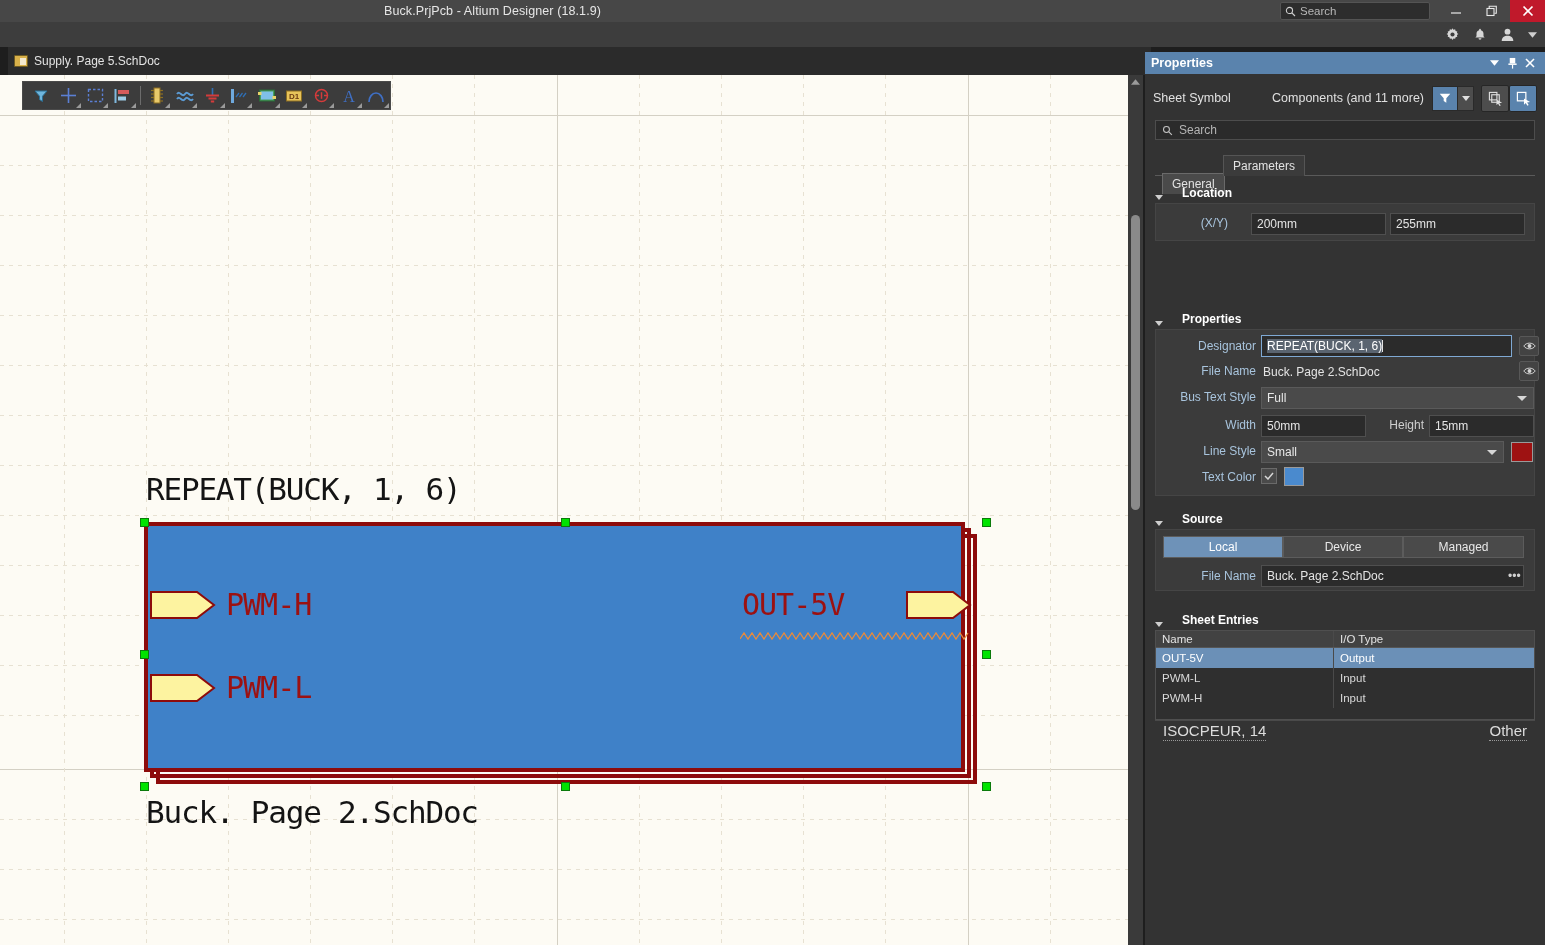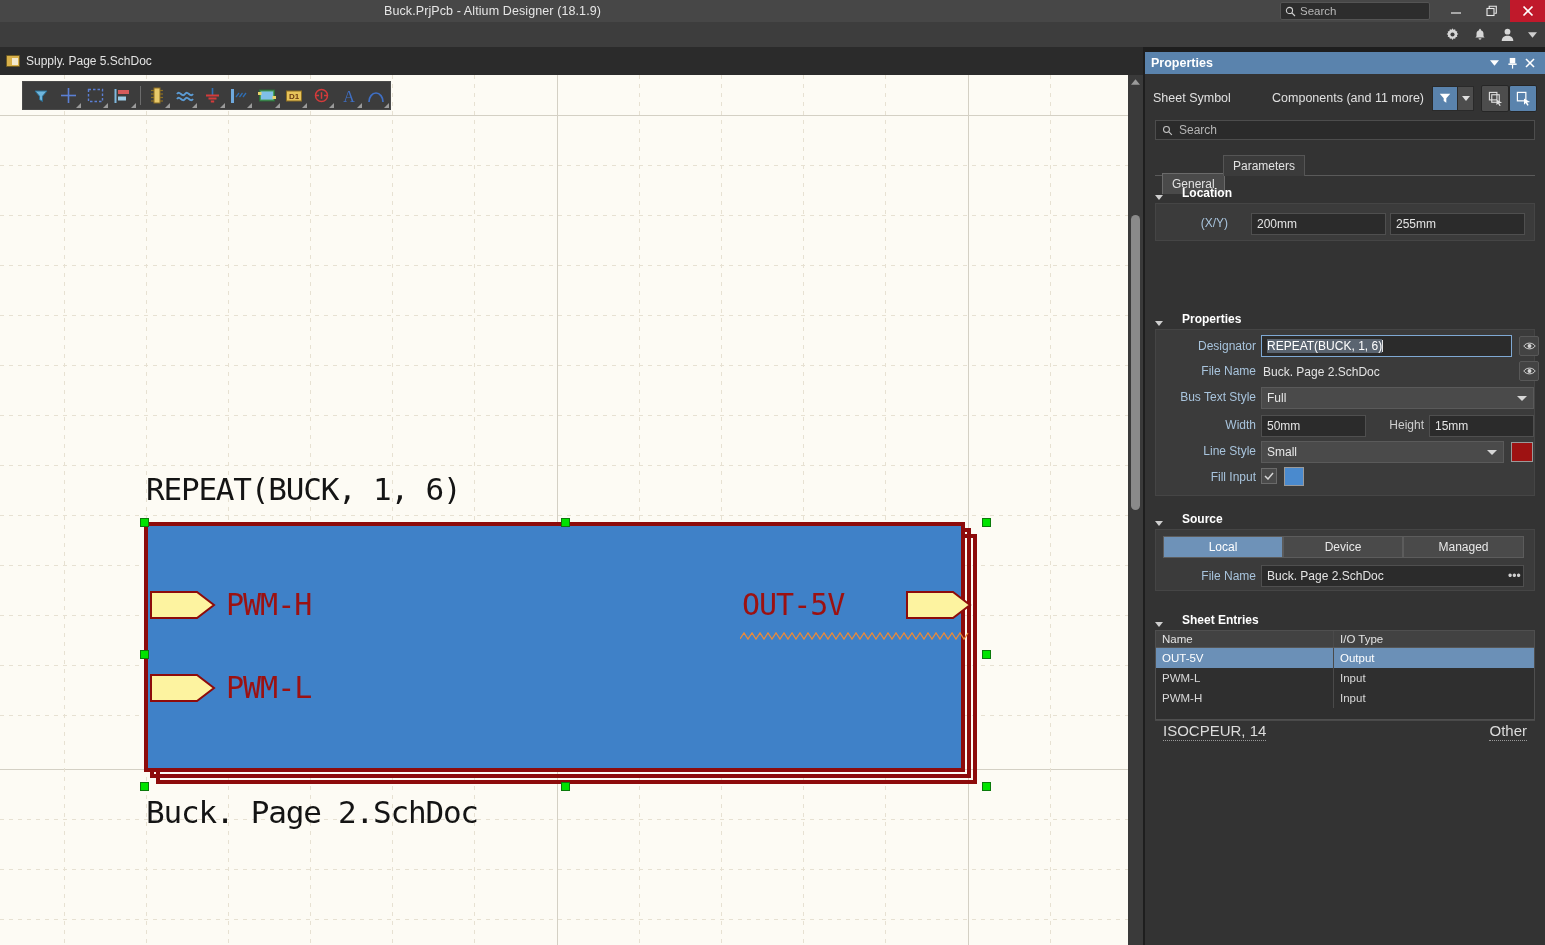--- a/index.html
+++ b/index.html
@@ -44,21 +44,21 @@
     position: absolute; left: 0; top: 22px; width: 1545px; height: 25px;
     background: #3d3d3d;
   }
   .util-icons {
     position: absolute; right: 8px; top: 0; height: 25px;
     display: flex; align-items: center; gap: 13px;
   }
 
   
   .tabbar {
-    position: absolute; left: 0; top: 47px; width: 1143px; height: 28px;
+    position: absolute; left: 8px; top: 47px; width: 1143px; height: 28px;
     background: #2b2b2b;
   }
   .doctab {
     position: absolute; left: 0; top: 0; height: 28px;
     display: flex; align-items: center; gap: 6px; padding: 0 12px 0 6px;
     background: #2b2b2b;
   }
   .doctab .lbl { color: #e3e3e3; font-size: 12px; }
   .tab-icon {
     width: 14px; height: 12px; background: #d9b14a;
@@ -692,21 +692,21 @@
       <span class="lbl-r plain" style="left:212px; top:87px; width:56px;">Height</span>
       <span class="field" style="left:273px; top:85px; width:105px;">15mm</span>
 
       <span class="lbl-r" style="left:0px; top:113px; width:100px;">Line Style</span>
       <span class="combo" style="left:105px; top:111px; width:243px;">
         <span>Small</span>
         <span class="car"></span>
       </span>
       <span class="swatch" style="left:355px; top:112px; background:#9e1212;"></span>
 
-      <span class="lbl-r" style="left:0px; top:139px; width:100px;">Fill Input</span>
+      <span class="lbl-r" style="left:0px; top:139px; width:100px;">Text Color</span>
       <span class="chk" style="left:105px; top:138px;">
         <svg class="svgicon" width="10" height="8" viewBox="0 0 10 8">
             <polyline points="1,4 4,7 9,1" fill="none" stroke="#d8d8d8" stroke-width="1.5"></polyline>
           </svg>
       </span>
       <span class="swatch" style="left:128px; top:137px; width:20px; height:19px; background:#4a8ace;"></span>
     </div>
 
     <div class="section-hdr" style="top:458px;">
       <span class="tri"></span>

